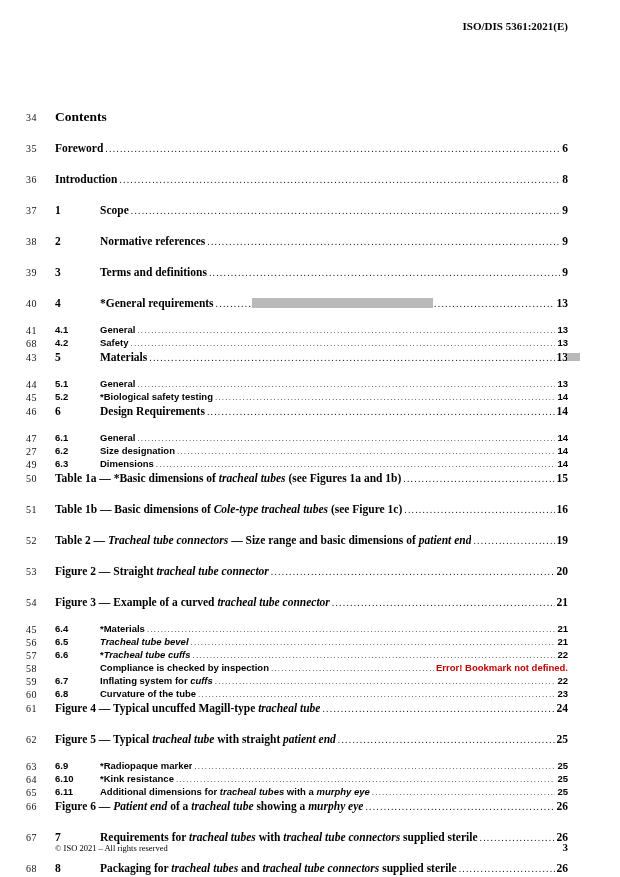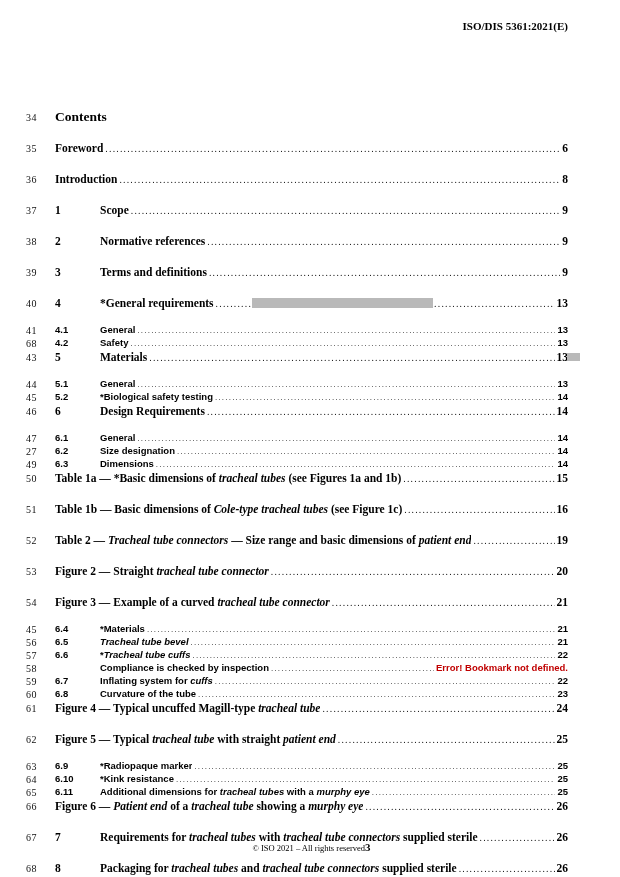--- a/index.html
+++ b/index.html
@@ -91,21 +91,21 @@
     right: -12px;
     top: 3px;
     background: #b9b9b9;
   }
   .footer {
     position: absolute;
     left: 55px;
     right: 52px;
     bottom: 24px;
     display: flex;
-    justify-content: center;
+    justify-content: space-between;
     align-items: baseline;
   }
   .copyright { font-size: 8.5px; }
   .folio { font-size: 11px; font-weight: bold; }
 </style>
 </head>
 <body>
 
 <div class="page">
   <div class="header">

